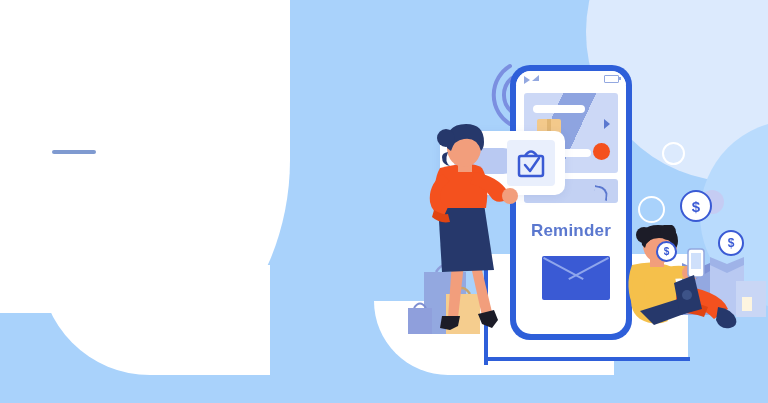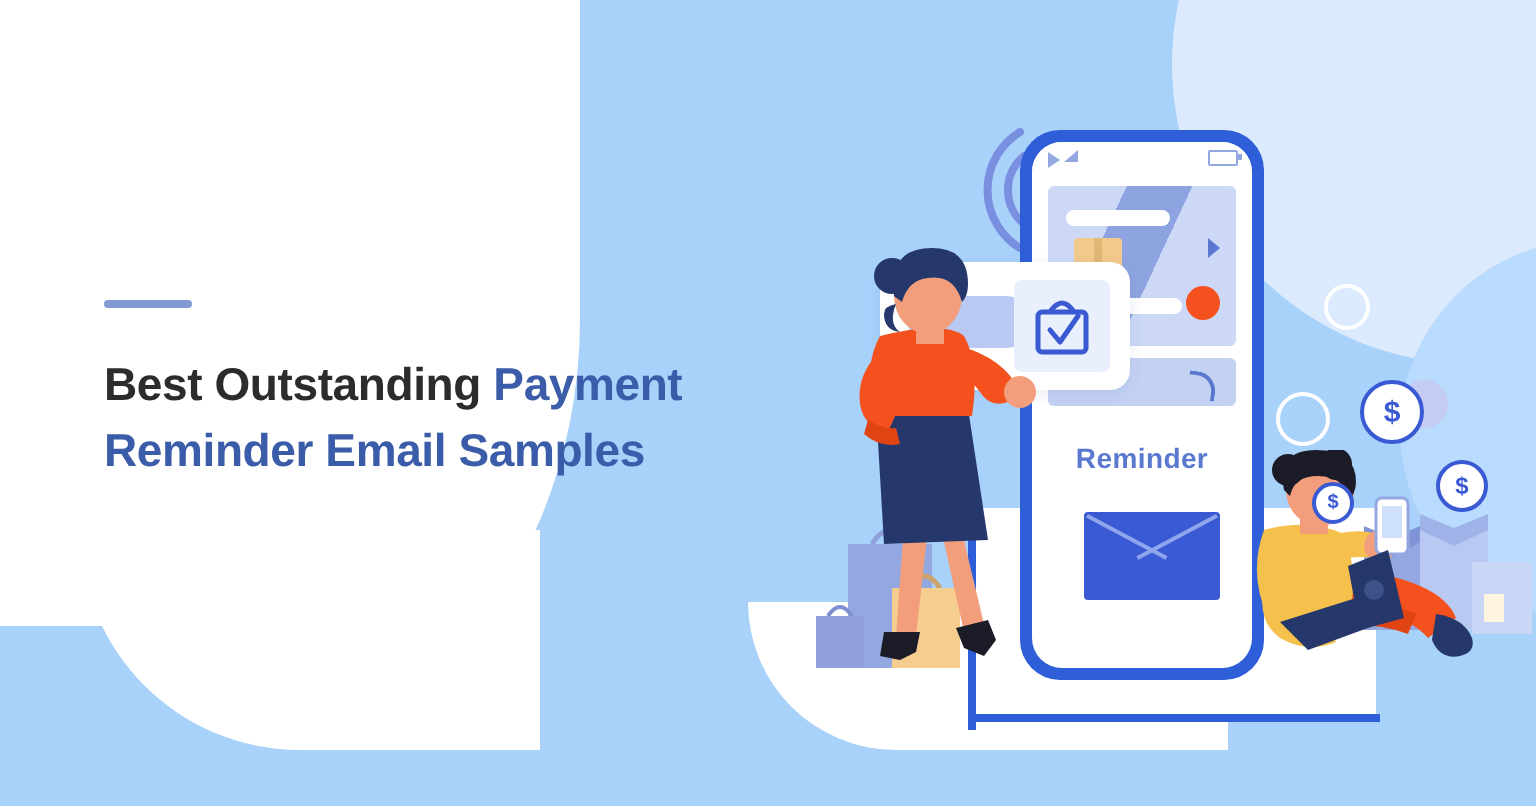--- a/index.html
+++ b/index.html
@@ -118,21 +118,21 @@
      border-left:6px solid #5b78cf;border-top:5px solid transparent;border-bottom:5px solid transparent;}
 
   .strip{
     position:absolute;left:8px;top:108px;width:94px;height:24px;
     background:#c3d1f3;border-radius:3px;
   }
   .strip-wave{position:absolute;right:10px;top:7px;width:12px;height:12px;
      border-right:2px solid #5b78cf;border-top:2px solid #5b78cf;border-radius:0 10px 0 0;transform:rotate(8deg);}
   .phone-label{
     position:absolute;left:0;top:150px;width:110px;text-align:center;
-    font-size:14px;font-weight:bold;color:#5b78cf;letter-spacing:.2px;
+    font-size:17px;font-weight:bold;color:#5b78cf;letter-spacing:.2px;
   }
 
   
   .arcs{position:absolute;left:92px;top:58px;width:52px;height:74px;}
   .arcs svg{display:block;}
 
   
   .notif{
     position:absolute;left:66px;top:131px;width:125px;height:64px;
     background:#ffffff;border-radius:10px;box-shadow:0 2px 8px rgba(60,90,170,.10);
@@ -183,24 +183,20 @@
 
   <div class="bg-blue"></div>
   <div class="bg-curve"></div>
   <div class="bg-curve-mask"></div>
   <div class="bg-circle-lt"></div>
   <div class="bg-circle-lt2"></div>
   <div class="dot-lav"></div>
 
   <div class="left">
     <div class="accent-rule"></div>
-    <h1 class="headline">
-      <span>Best Outstanding </span><span class="hl">Payment</span><br>
-      <span class="hl">Reminder Email Samples</span>
-    </h1>
   </div>
 
   <div class="scene">
 
     <div class="wall-white"></div>
     <div class="wall-white-edge"></div>
     <div class="wall-white-edge2"></div>
 
     <div class="arcs">
       <svg width="52" height="74" viewBox="0 0 52 74">

